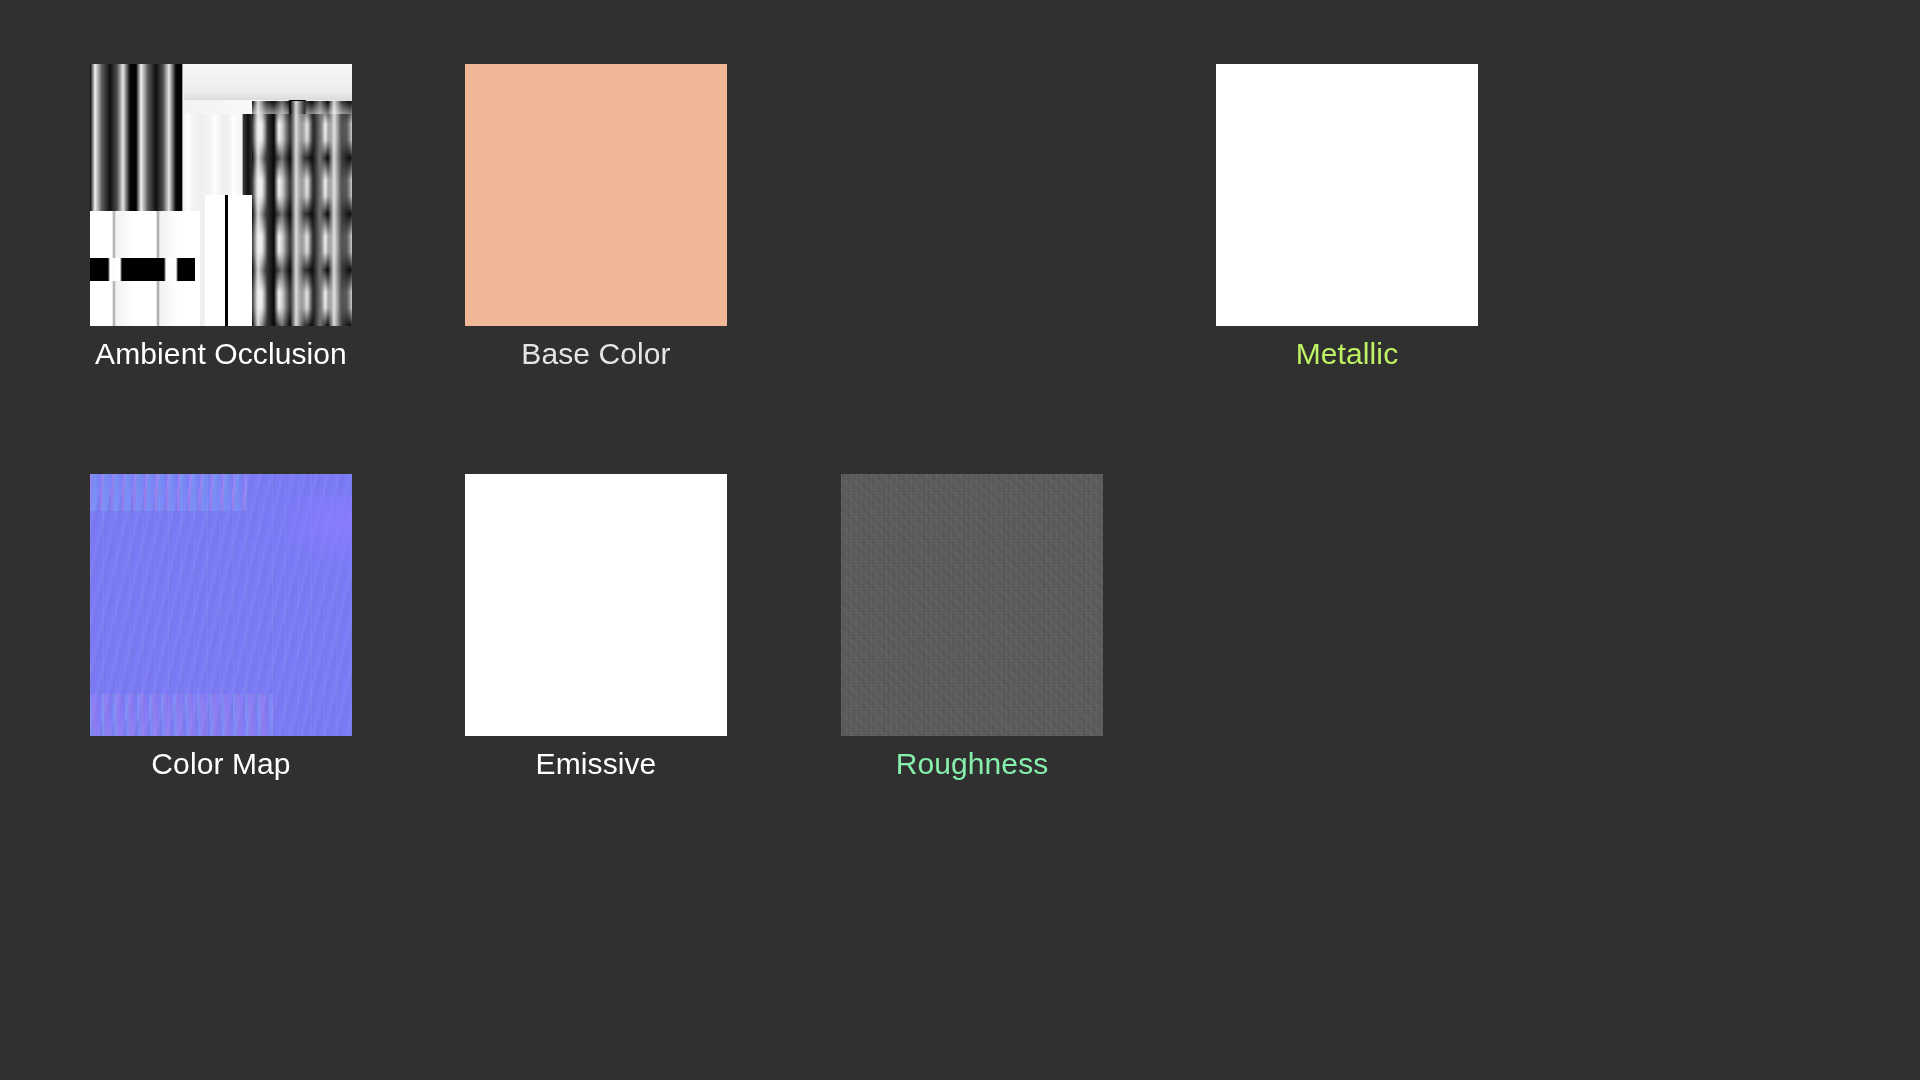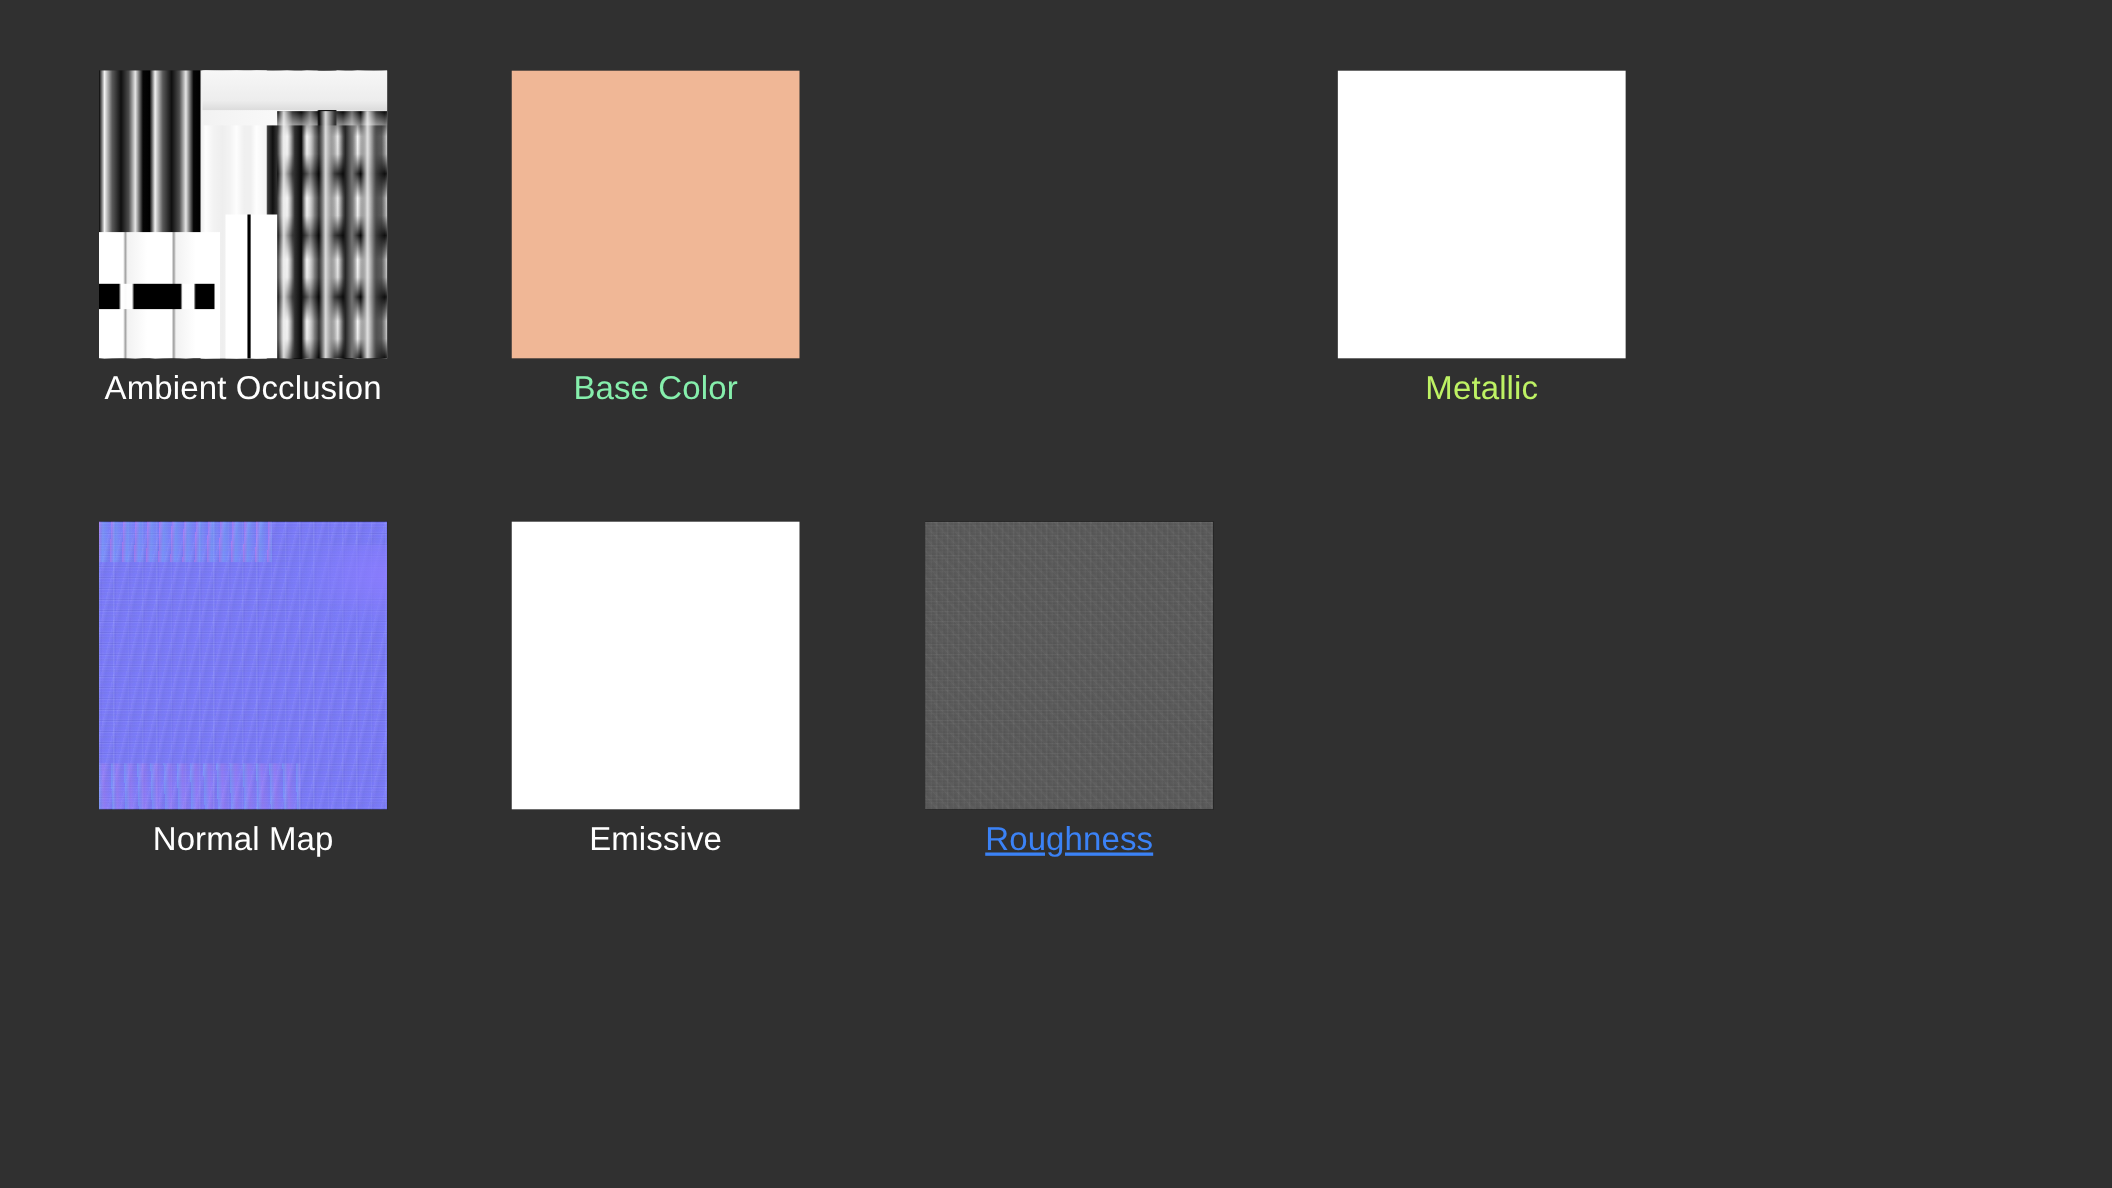--- a/index.html
+++ b/index.html
@@ -229,52 +229,52 @@
       <div class="ao-white-lower2"></div>
       <div class="ao-dark-blocks"></div>
     </div>
     <span class="map-label" style="color: rgb(255, 255, 255);">Ambient Occlusion</span>
   </div>
 
   <div class="map-cell row-0 col-1">
     <div class="thumb">
       <div class="tex-flat" id="sw-base-color" style="background-color: rgb(240, 183, 150);"></div>
     </div>
-    <span class="map-label" style="color: #86efac;">Base Color</span>
+    <span class="map-label" style="color: #e5e5e5;">Base Color</span>
   </div>
 
 
   <div class="map-cell row-0 col-3">
     <div class="thumb">
       <div class="tex-flat" id="sw-metallic" style="background-color: rgb(255, 255, 255);"></div>
     </div>
     <span class="map-label" style="color: #bef264;">Metallic</span>
   </div>
 
   <div class="map-cell row-1 col-0">
     <div class="thumb">
       <div class="tex-normal" id="sw-normal-map" style="background-color: rgb(122, 124, 250);">
         <div class="nm-noise"></div>
         <div class="nm-sweep"></div>
         <div class="nm-fringe-tl"></div>
         <div class="nm-fringe-bl"></div>
       </div>
     </div>
-    <span class="map-label" style="color: rgb(255, 255, 255);">Normal Map</span>
+    <span class="map-label" style="color: rgb(255, 255, 255);">Color Map</span>
   </div>
 
   <div class="map-cell row-1 col-1">
     <div class="thumb">
       <div class="tex-flat" id="sw-opacity" style="background-color: rgb(255, 255, 255);"></div>
     </div>
     <span class="map-label" style="color: rgb(255, 255, 255);">Emissive</span>
   </div>
 
   <div class="map-cell row-1 col-2">
     <div class="thumb">
       <div class="tex-rough" id="sw-roughness" style="background-color: rgb(94, 94, 94);">
         <div class="rg-noise"></div>
       </div>
     </div>
-    <span class="map-label" style="color: #3b82f6; text-decoration: underline;">Roughness</span>
+    <span class="map-label" style="color: #86efac;">Roughness</span>
   </div>
 
 </div>
 
 </body></html>

